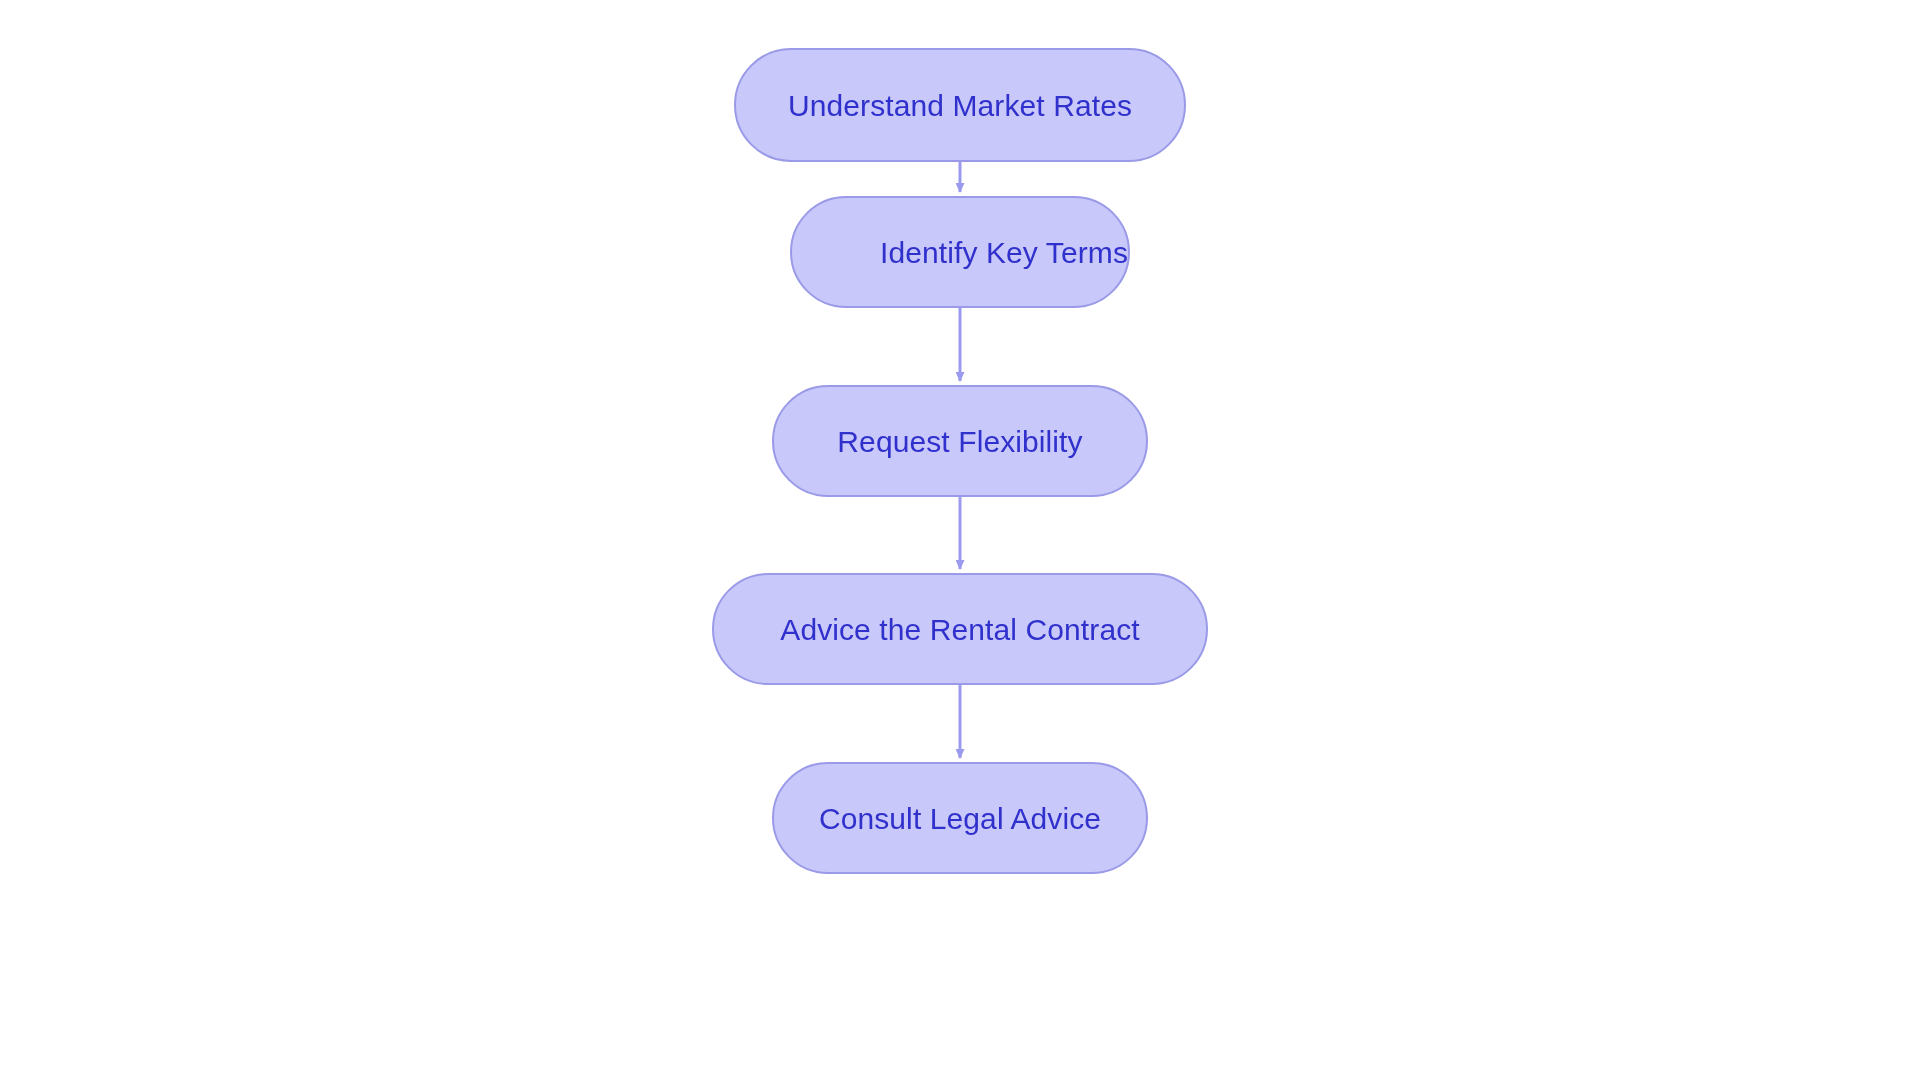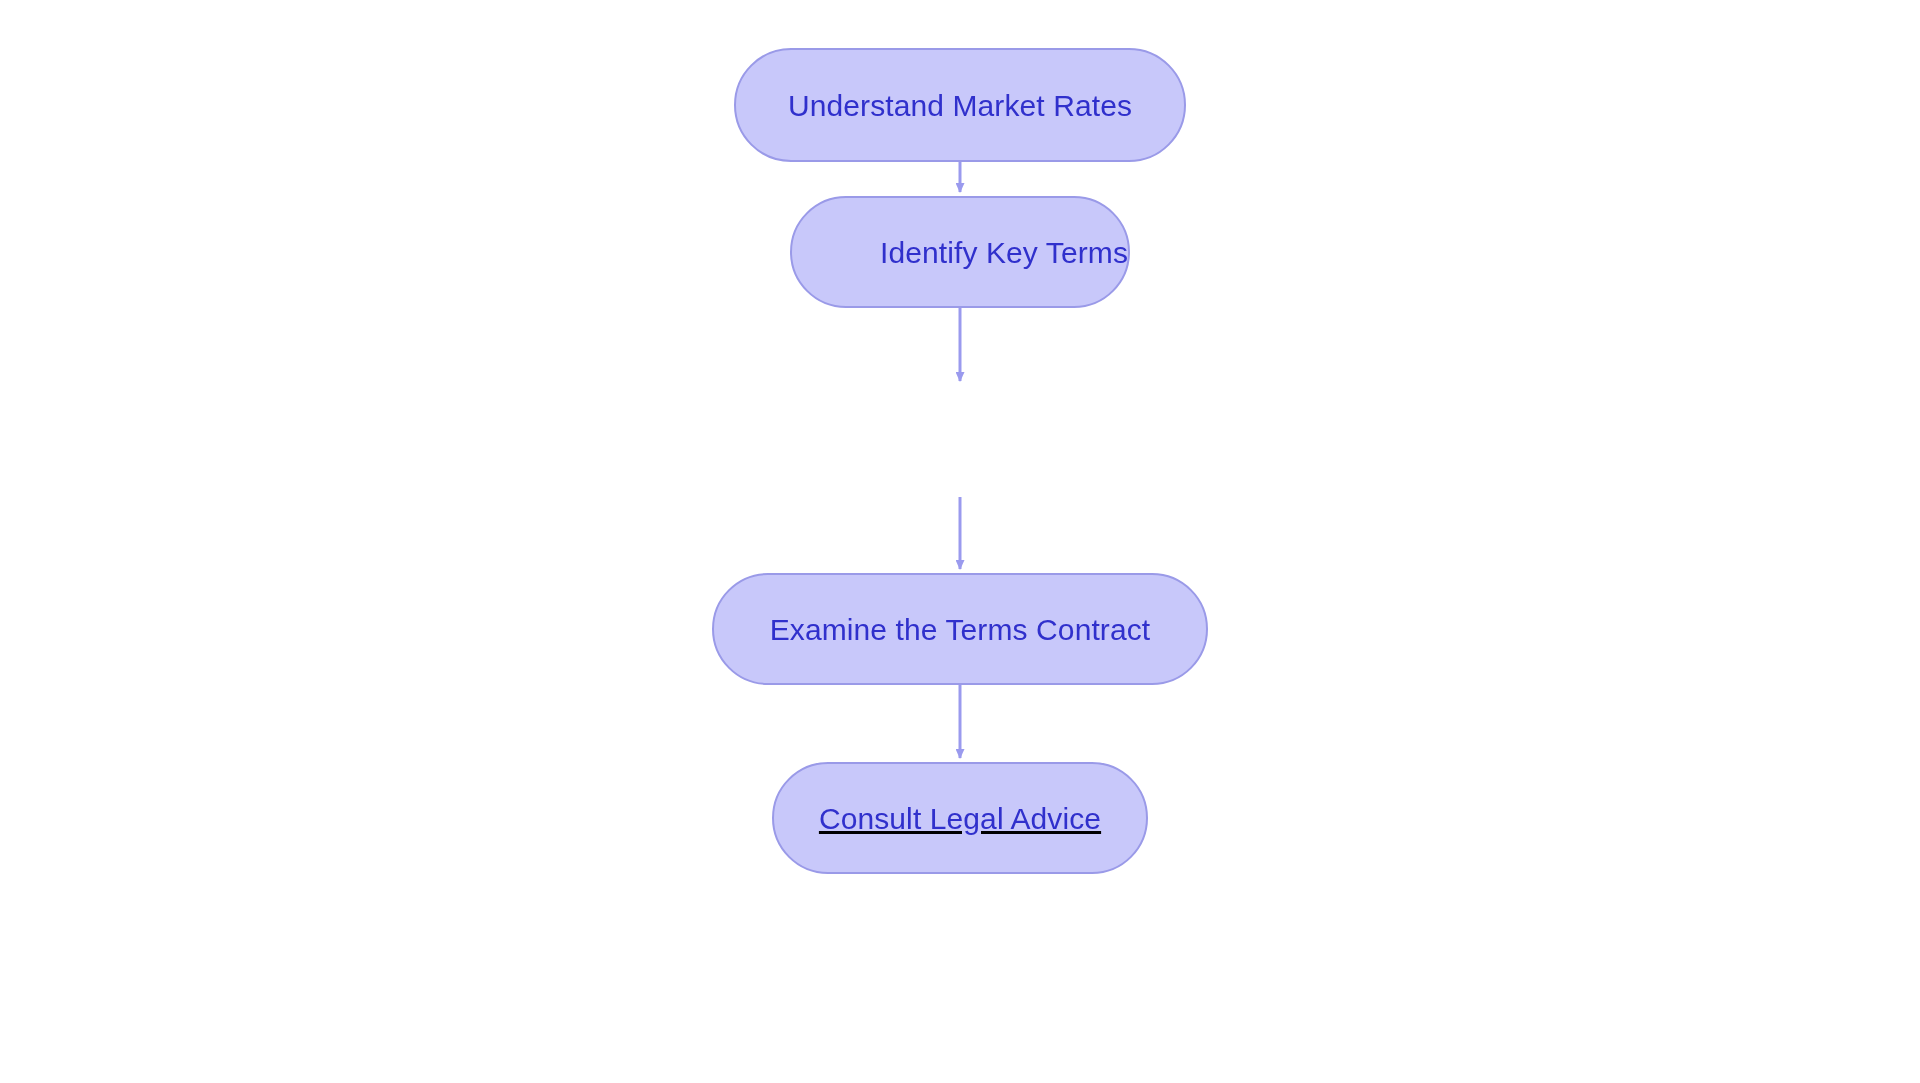--- a/index.html
+++ b/index.html
@@ -52,21 +52,21 @@
     font-weight: 400;
     line-height: 1.1;
     letter-spacing: 0.1px;
     white-space: nowrap;
     text-align: center;
   }
   .node-1 { left: 960px; top: 8px;   width: 452px; height: 114px; margin-top: 40px; }
   .node-2 { left: 960px; top: 196px; width: 340px; height: 112px; justify-content: flex-end; }
   .node-3 { left: 960px; top: 385px; width: 376px; height: 112px; }
   .node-4 { left: 960px; top: 573px; width: 496px; height: 112px; }
-  .node-5 { left: 960px; top: 762px; width: 376px; height: 112px; text-decoration: underline; }
+  .node-5 { left: 960px; top: 762px; width: 376px; height: 112px; }
 </style>
 </head>
 <body>
 
 <div id="flowchart-canvas">
 
   <svg class="edge-layer" viewBox="0 0 1920 1083" width="1920" height="1083" xmlns="http://www.w3.org/2000/svg">
     <defs>
       <marker id="arrowhead" markerWidth="10" markerHeight="9" refX="9" refY="4.5" orient="auto" markerUnits="userSpaceOnUse">
         <path d="M 0 0 L 10 4.5 L 0 9 z" fill="#9a9aee"></path>
@@ -90,23 +90,26 @@
   <div class="node-layer">
 
     <div class="flow-node node-1">
       <span class="flow-node-label">Understand Market Rates</span>
     </div>
 
     <div class="flow-node node-2">
       <span class="flow-node-label">Identify Key Terms</span>
     </div>
 
+    <div class="flow-node node-3">
+      <span class="flow-node-label">Request Flexibility</span>
+    </div>
 
     <div class="flow-node node-4">
-      <span class="flow-node-label">Examine the Terms Contract</span>
+      <span class="flow-node-label">Advice the Rental Contract</span>
     </div>
 
     <div class="flow-node node-5">
       <span class="flow-node-label">Consult Legal Advice</span>
     </div>
 
   </div>
 </div>
 
 </body></html>

